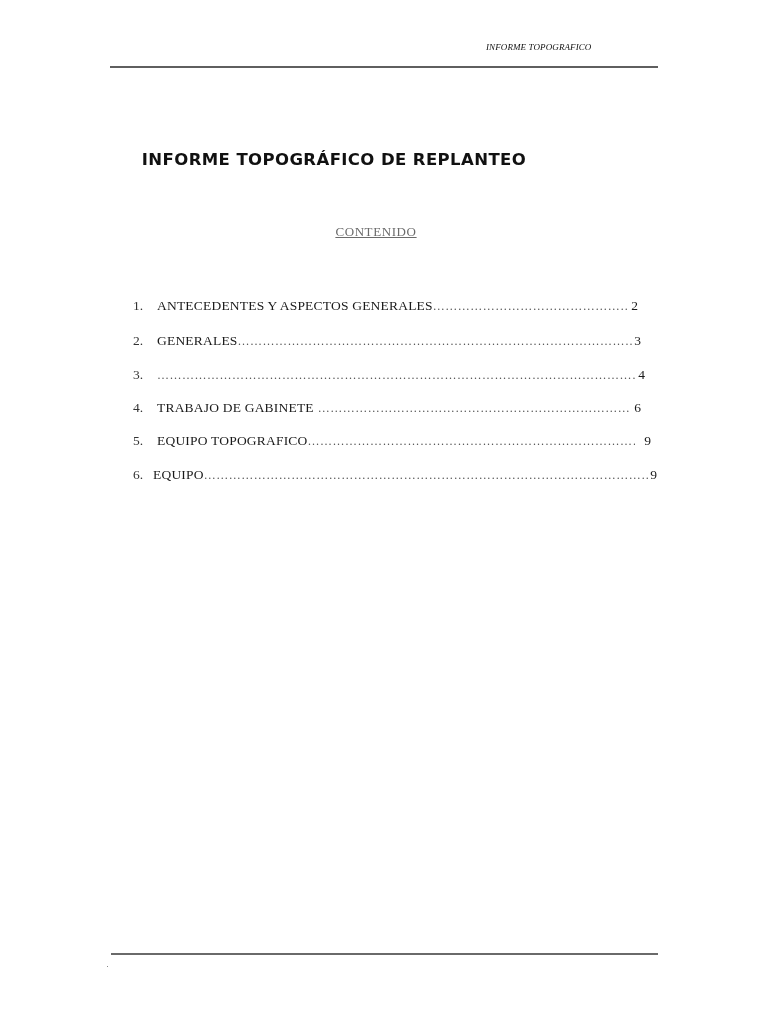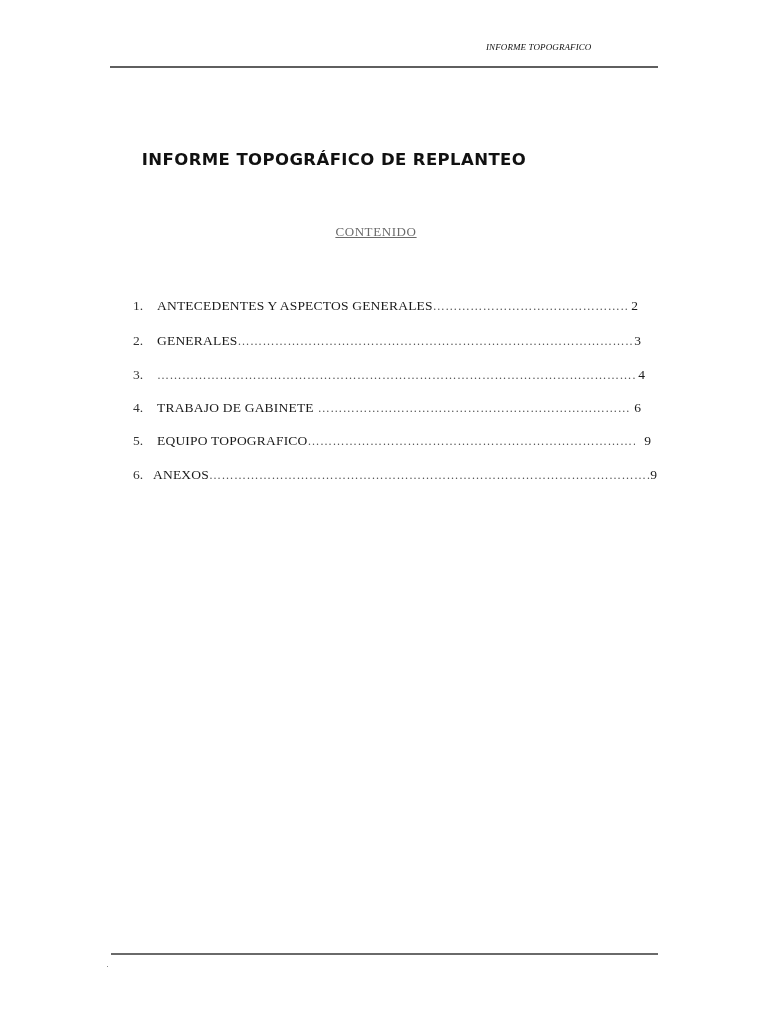--- a/index.html
+++ b/index.html
@@ -150,21 +150,21 @@
 
     <div class="toc-row" style="left:133px; top:433px; width:518px;">
       <span class="toc-num" style="width:24px; display:inline-block;">5.</span>
       <span class="toc-label">EQUIPO TOPOGRAFICO</span>
       <span class="toc-dots">……………………………………………………………………………………………………………………</span>
       <span class="toc-page" style="padding-left:9px;">9</span>
     </div>
 
     <div class="toc-row" style="left:133px; top:467px; width:524px;">
       <span class="toc-num" style="width:20px; display:inline-block;">6.</span>
-      <span class="toc-label">ANEXOS</span>
+      <span class="toc-label">EQUIPO</span>
       <span class="toc-dots">……………………………………………………………………………………………………………………</span>
       <span class="toc-page" style="padding-left:0;">9</span>
     </div>
 
   </div>
 
   <div class="footer-rule"></div>
   <div class="footer-dot"></div>
 
 </div>

